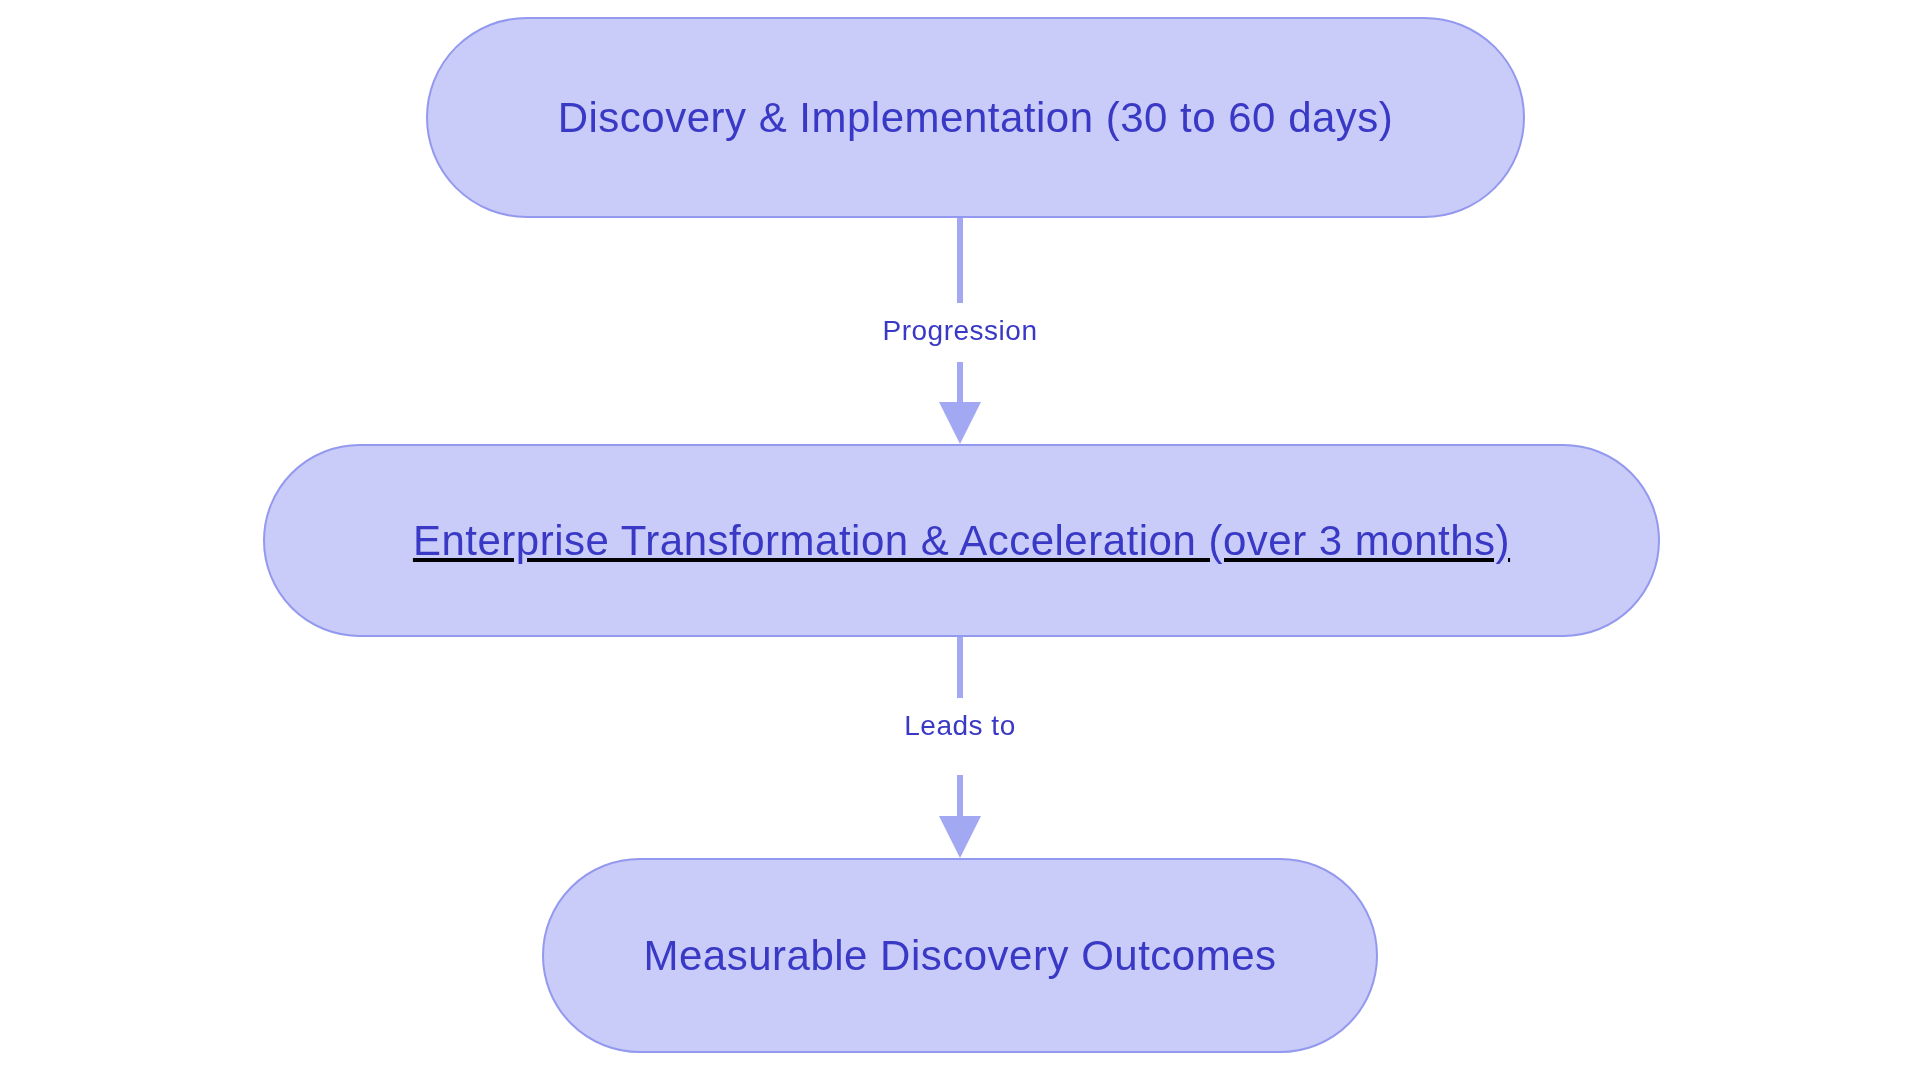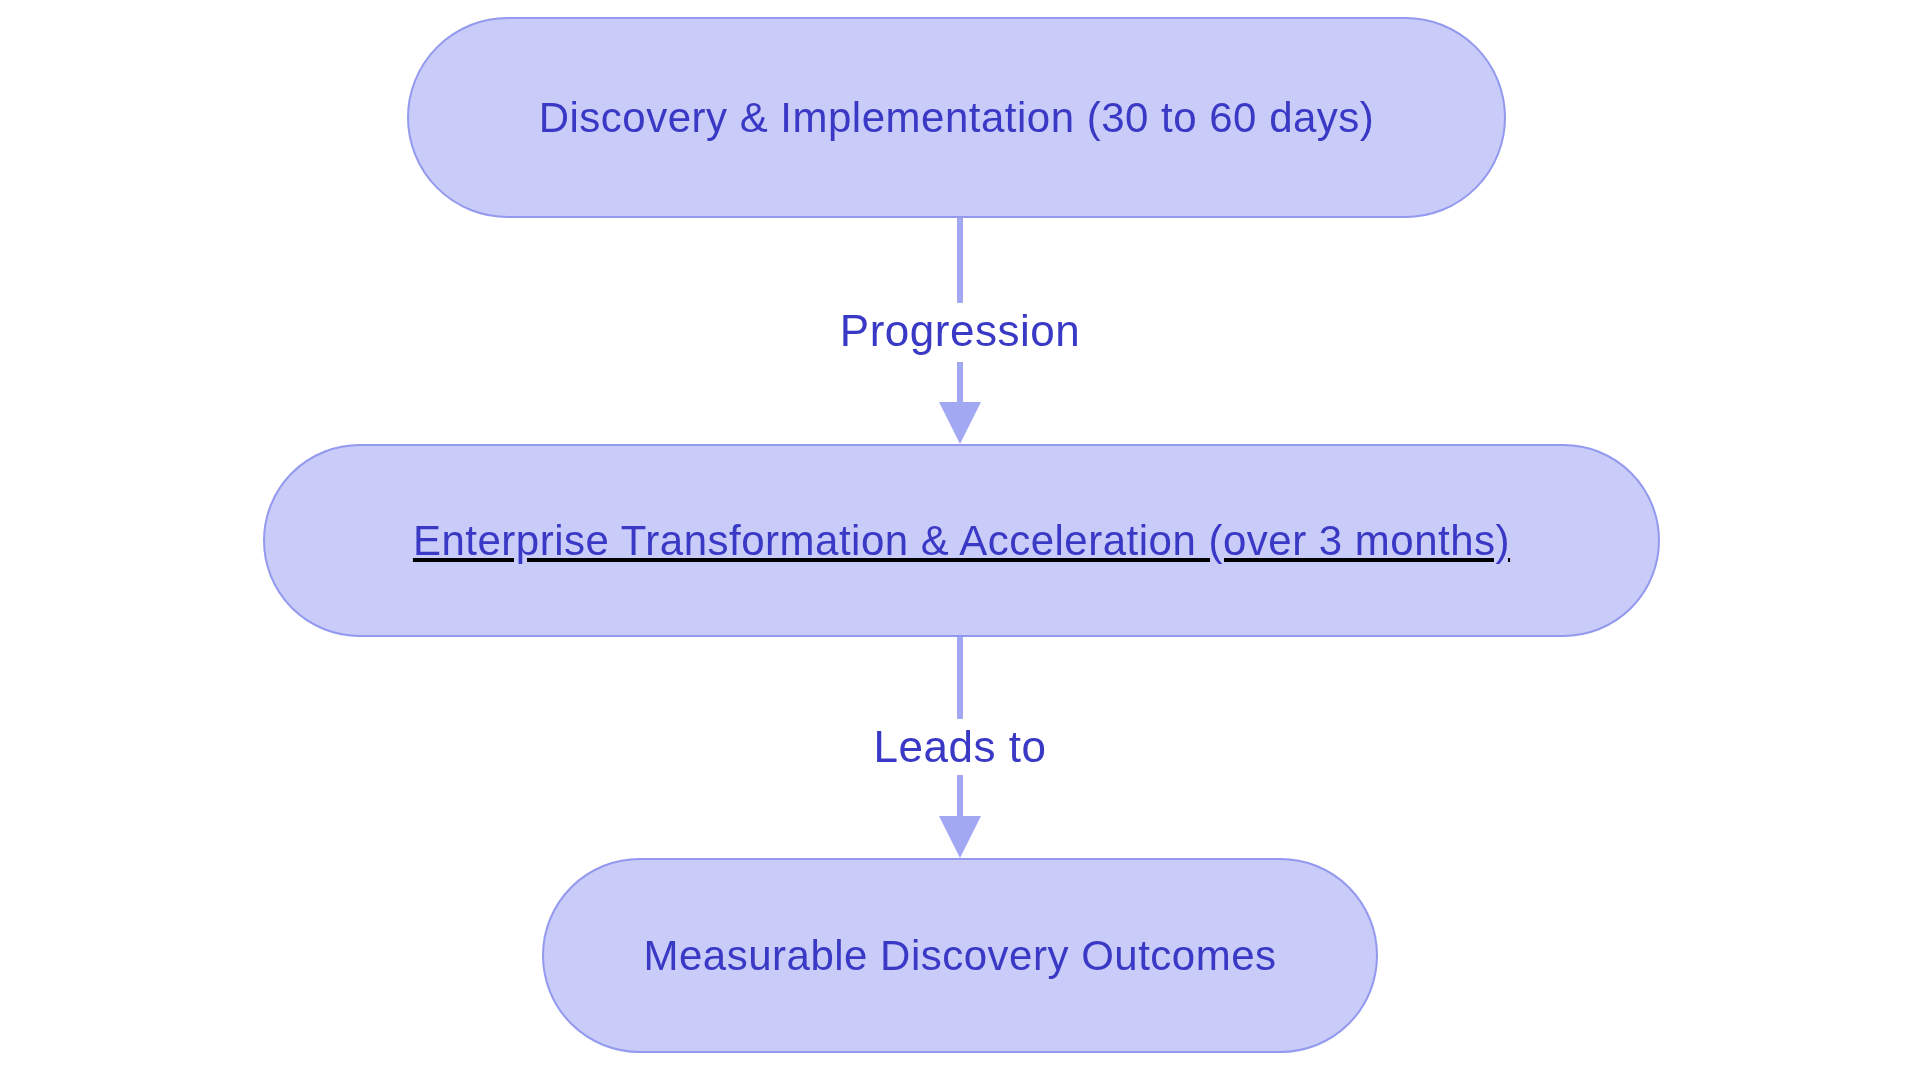--- a/index.html
+++ b/index.html
@@ -30,21 +30,21 @@
     align-items: center;
     justify-content: center;
     text-align: center;
   }
   .node-label {
     color: var(--node-text);
     font-size: 42px;
     letter-spacing: 0.5px;
     white-space: nowrap;
   }
-  .node-1 { left: 407px; top: 17px;  width: 1099px; height: 201px; border-radius: 101px; }
+  .node-1 { left: 426px; top: 17px;  width: 1099px; height: 201px; border-radius: 101px; }
   .node-2 { left: 263px; top: 444px; width: 1397px; height: 193px; border-radius: 97px; text-decoration: underline; }
   .node-3 { left: 542px; top: 858px; width: 836px;  height: 195px; border-radius: 98px; }
 
   .edge-seg {
     position: absolute;
     left: 957px;
     width: 6px;
     background: var(--edge-line);
   }
   .e1-a { top: 218px; height: 86px; }
@@ -62,29 +62,29 @@
     border-top: 42px solid var(--edge-line);
   }
   .arrow-1 { top: 402px; }
   .arrow-2 { top: 816px; }
 
   .edge-label {
     position: absolute;
     left: 960px;
     transform: translateX(-50%);
     color: var(--edge-label);
-    font-size: 44px;
+    font-size: 28px;
     letter-spacing: 0.5px;
     white-space: nowrap;
     background: var(--background);
     padding: 0 10px;
     line-height: 56px;
   }
   .label-1 { top: 303px; }
-  .label-2 { top: 719px; }
+  .label-2 { top: 698px; }
 </style>
 </head>
 <body>
 
 <div class="canvas">
 
   <div class="node node-1">
     <span class="node-label">Discovery &amp; Implementation (30 to 60 days)</span>
   </div>
 

